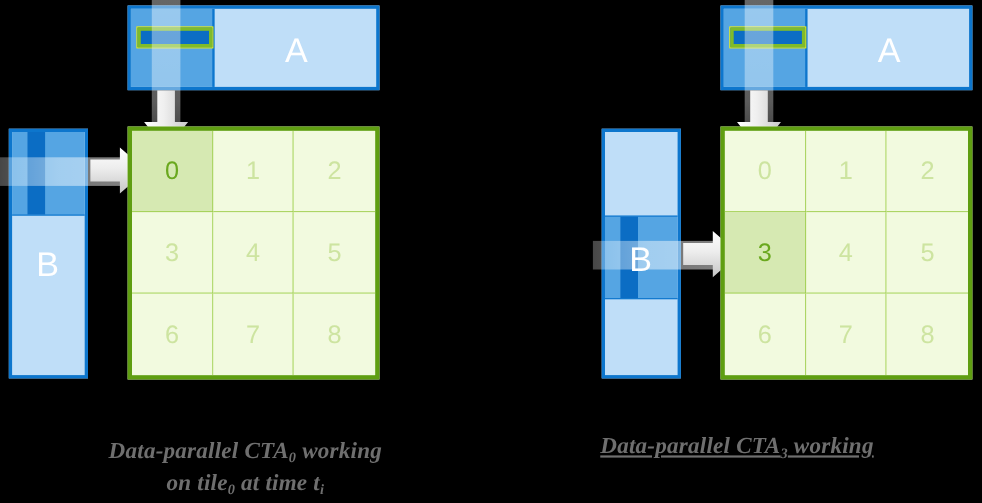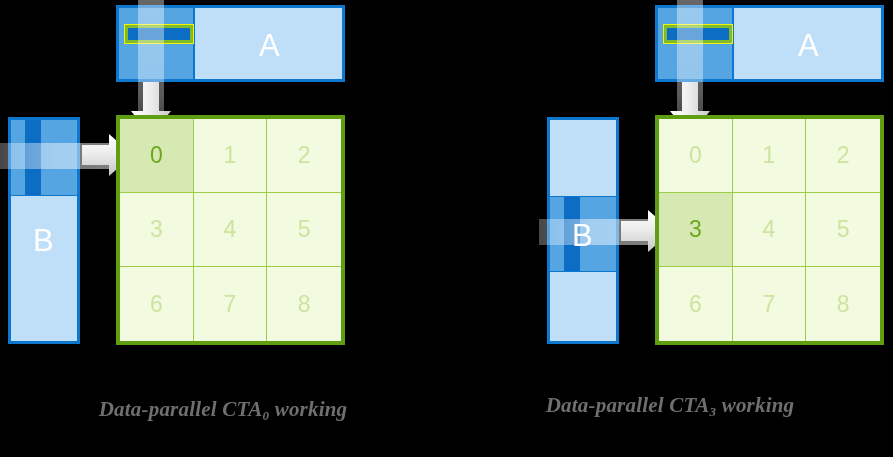--- a/index.html
+++ b/index.html
@@ -129,20 +129,23 @@
       <div class="cell">5</div>
       <div class="cell">6</div>
       <div class="cell">7</div>
       <div class="cell">8</div>
     </div>
 
     <div class="caption" style="top:396px;text-align:center;">
       <div>
         <span>Data-parallel CTA</span><sub>0</sub><span> working</span>
       </div>
+      <div>
+        <span>on tile</span><sub>0</sub><span> at time t</span><sub>i</sub>
+      </div>
     </div>
   </div>
 
   <div class="panel right">
 
     <div class="mat-a" style="left:208px;top:5px;width:229px;height:77px;">
       <div class="a-dark" style="width:76px;"></div>
       <div class="a-hl" style="left:6px;top:17px;width:68px;height:18px;"></div>
       <span class="a-label" style="left:140px;top:22px;">A</span>
     </div>
@@ -189,20 +192,20 @@
       <div class="cell">1</div>
       <div class="cell">2</div>
       <div class="cell active">3</div>
       <div class="cell">4</div>
       <div class="cell">5</div>
       <div class="cell">6</div>
       <div class="cell">7</div>
       <div class="cell">8</div>
     </div>
 
-    <div class="caption" style="top:392px;">
+    <div class="caption" style="top:392px;text-decoration:underline;">
       <div>
         <span>Data-parallel CTA</span><sub>3</sub><span> working</span>
       </div>
     </div>
   </div>
 
 </div>
 
 </body></html>

